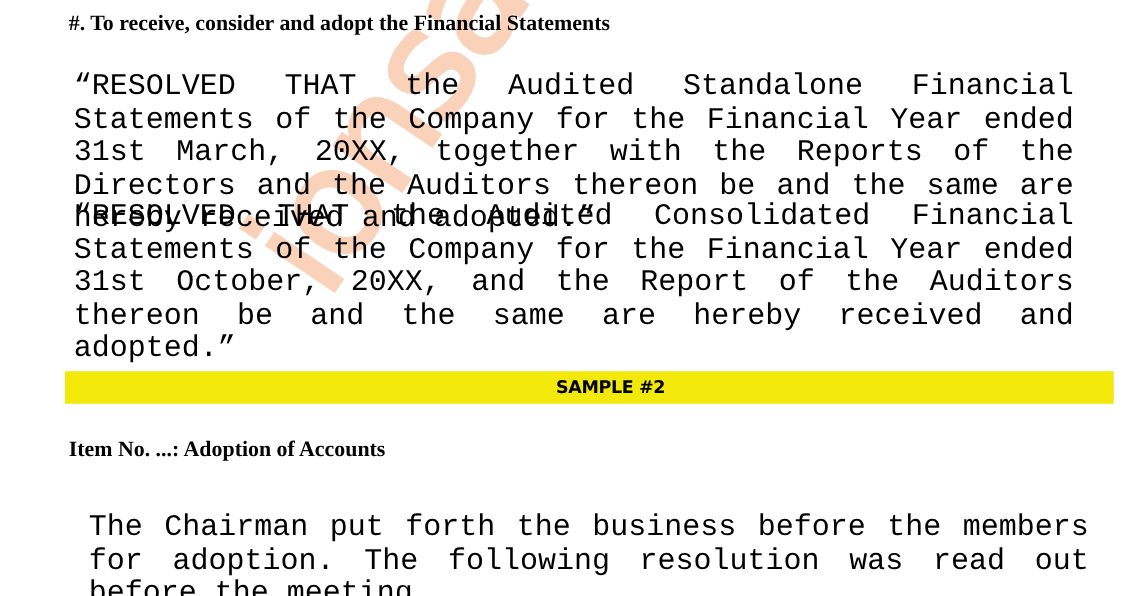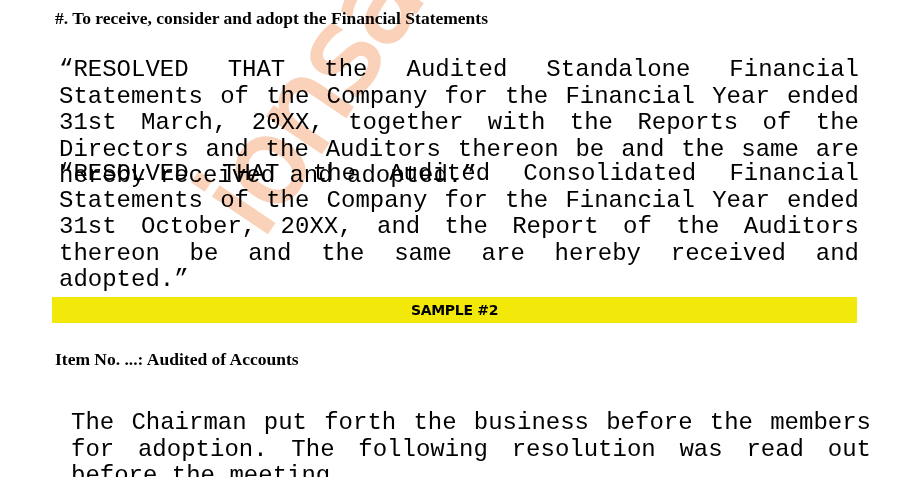--- a/index.html
+++ b/index.html
@@ -43,20 +43,21 @@
     .banner {
       position: absolute;
       left: 52px;
       top: 297px;
       width: 805px;
       height: 26px;
       background: #f2e90a;
       display: flex;
       align-items: center;
       justify-content: center;
+      padding-left: 34px;
     }
     .banner span {
       font-family: "DejaVu Sans", "Liberation Sans", sans-serif;
       font-weight: bold;
       font-size: 14px;
       letter-spacing: -0.3px;
       color: #000000;
     }
     .watermark {
       position: absolute;
@@ -93,18 +94,18 @@
     <div class="heading" style="top:7px;">#. To receive, consider and adopt the Financial Statements</div>
 
     <p class="para" style="top:57px; margin:0;">“RESOLVED THAT the Audited Standalone Financial Statements of the Company for the Financial Year ended 31st March, 20XX, together with the Reports of the Directors and the Auditors thereon be and the same are hereby received and adopted.”</p>
 
     <p class="para" style="top:161px; margin:0;">“RESOLVED THAT the Audited Consolidated Financial Statements of the Company for the Financial Year ended 31st October, 20XX, and the Report of the Auditors thereon be and the same are hereby received and adopted.”</p>
 
     <div class="banner">
       <span>SAMPLE #2</span>
     </div>
 
-    <div class="heading" style="top:348px;">Item No. ...: Audited of Accounts</div>
+    <div class="heading" style="top:348px;">Item No. ...: Adoption of Accounts</div>
 
     <p class="para" style="top:398px; margin:12px;">The Chairman put forth the business before the members for adoption. The following resolution was read out before the meeting.</p>
 
   </div>
 </div>
 
 </body></html>

